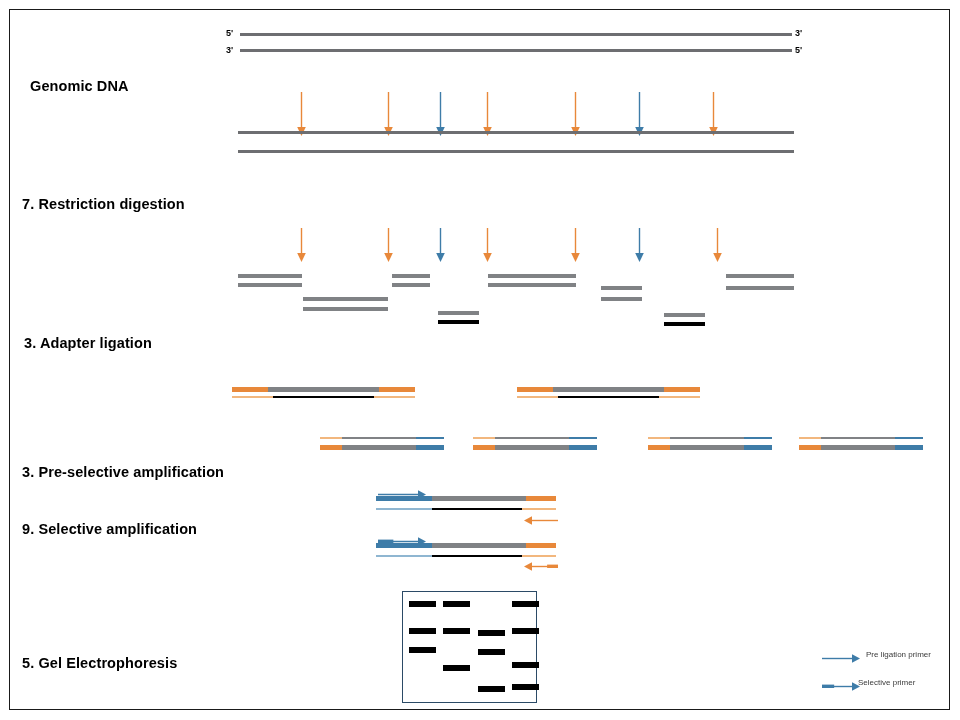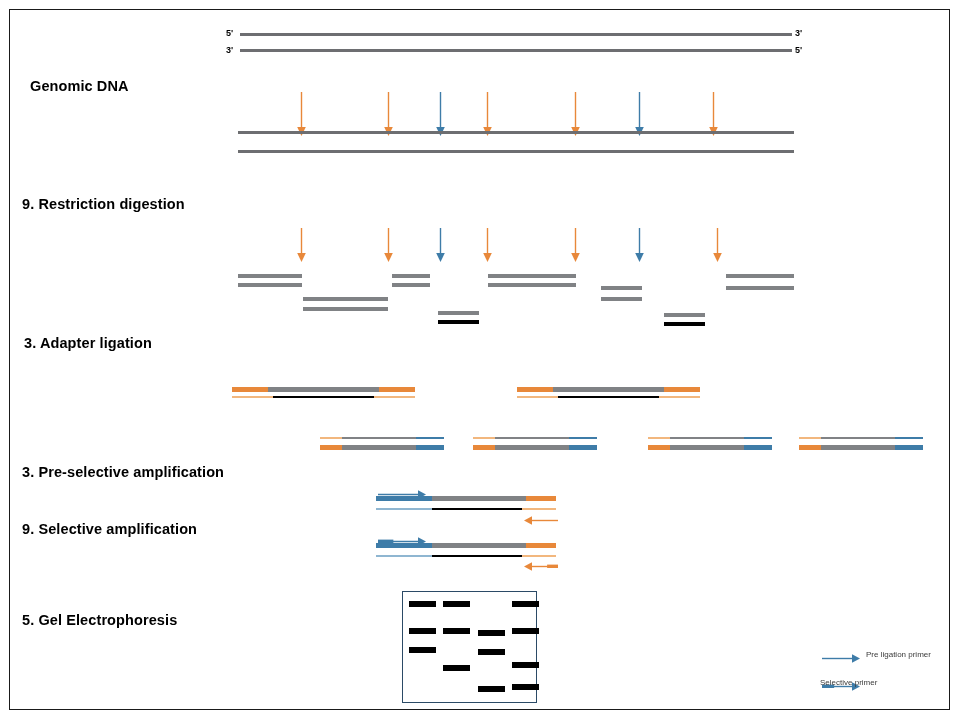--- a/index.html
+++ b/index.html
@@ -15,25 +15,25 @@
   .hz{position:absolute;}
 </style>
 </head>
 <body>
 
 <div id="canvas">
   <div id="frame"></div>
 
   <div id="layer-labels">
       <div class="step-label" style="left:30px;top:78px;">Genomic DNA</div>
-      <div class="step-label" style="left:22px;top:196px;">9. Restriction digestion</div>
+      <div class="step-label" style="left:22px;top:196px;">7. Restriction digestion</div>
       <div class="step-label" style="left:24px;top:335px;">3. Adapter ligation</div>
       <div class="step-label" style="left:22px;top:464px;">3. Pre-selective amplification</div>
       <div class="step-label" style="left:22px;top:521px;">9.  Selective amplification</div>
-      <div class="step-label" style="left:22px;top:612px;text-align:center;">5. Gel Electrophoresis</div>
+      <div class="step-label" style="left:22px;top:655px;text-align:center;">5. Gel Electrophoresis</div>
     </div>
   <div id="layer-dna">
       <div class="tick" style="left:226px;top:28px;">5'</div>
       <div class="tick" style="left:795px;top:28px;">3'</div>
       <div class="tick" style="left:226px;top:45px;">3'</div>
       <div class="tick" style="left:795px;top:45px;">5'</div>
       <div class="seg" style="left:240px;top:33px;width:552px;height:3px;background:#6d6e71;"></div>
       <div class="seg" style="left:240px;top:49px;width:552px;height:3px;background:#6d6e71;"></div>
     </div>
   <div id="layer-arrows">
@@ -206,15 +206,15 @@
       <div class="hz" style="left:822px;top:650px;width:38px;height:11px;"><svg width="38" height="11" viewBox="0 0 38 11">
           <line x1="0" y1="5.5" x2="31" y2="5.5" stroke="#3E7CA8" stroke-width="1.4"></line>
           <polygon points="30,1.3 38,5.5 30,9.7" fill="#3E7CA8"></polygon>
         </svg></div>
       <div class="legend-text" style="left:866px;top:650px;">Pre ligation primer</div>
       <div class="hz" style="left:822px;top:678px;width:38px;height:11px;"><svg width="38" height="11" viewBox="0 0 38 11">
           <line x1="0" y1="5.5" x2="31" y2="5.5" stroke="#3E7CA8" stroke-width="1.4"></line>
           <polygon points="30,1.3 38,5.5 30,9.7" fill="#3E7CA8"></polygon>
           <rect x="0" y="3.6" width="12.16" height="3.4" fill="#3E7CA8"></rect>
         </svg></div>
-      <div class="legend-text" style="left:820px;top:678px;">Selective primer</div>
+      <div class="legend-text" style="left:858px;top:678px;">Selective primer</div>
     </div>
 </div>
 
 </body></html>

